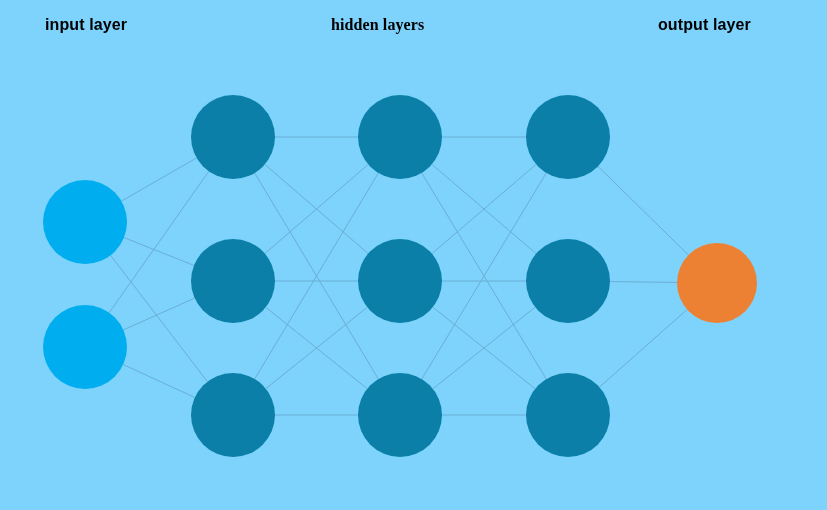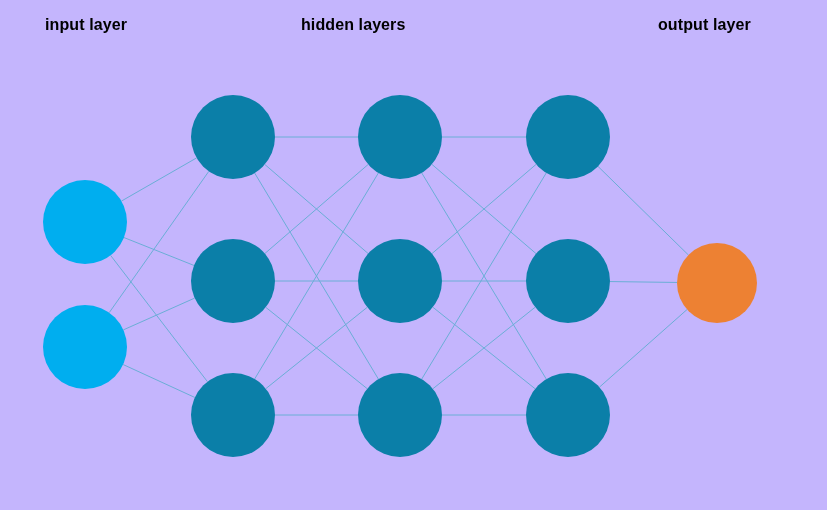--- a/index.html
+++ b/index.html
@@ -10,42 +10,42 @@
   body {
     width: 827px;
     height: 510px;
     overflow: hidden;
     font-family: "Liberation Sans", sans-serif;
   }
   #diagram-root {
     position: relative;
     width: 827px;
     height: 510px;
-    background: #c4b5fd;
+    background: #7dd3fc;
   }
   #network-svg {
     position: absolute;
     left: 0;
     top: 0;
     width: 827px;
     height: 510px;
     display: block;
   }
   .layer-label {
     position: absolute;
     font-family: "Liberation Sans", sans-serif;
     font-size: 16px;
     font-weight: bold;
     color: #000000;
     white-space: nowrap;
     letter-spacing: 0.1px;
     line-height: 1;
   }
   #label-input-layer  { left: 45px;  top: 17px; }
-  #label-hidden-layers{ left: 301px; top: 17px; }
+  #label-hidden-layers{ left: 331px; top: 17px; font-family: Liberation Serif, serif; }
   #label-output-layer { left: 658px; top: 17px; }
 </style>
 </head>
 <body>
 
 <div id="diagram-root">
 
   <svg id="network-svg" viewBox="0 0 827 510">
     <g id="edges-group">
         <line x1="121.42" y1="201.08" x2="196.58" y2="157.92" stroke="#6baed6" stroke-width="1"></line>

